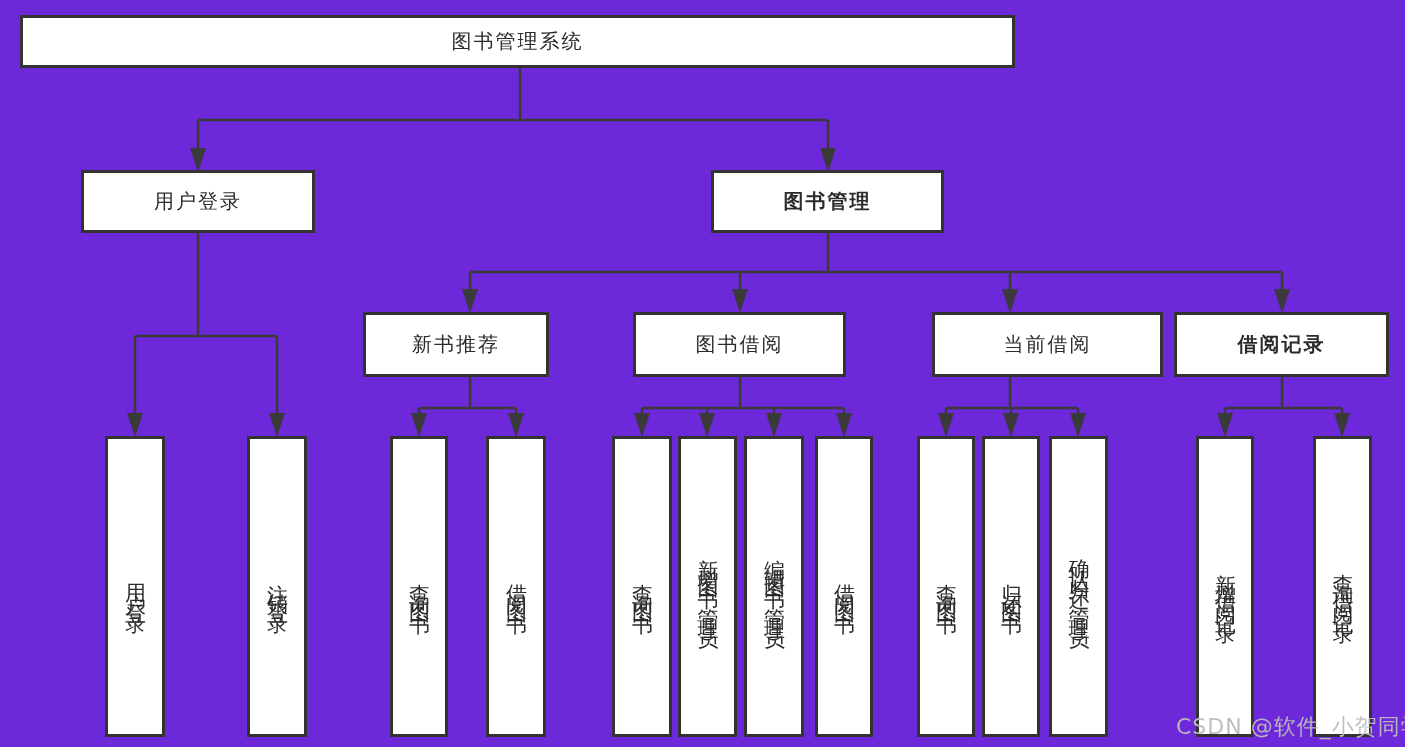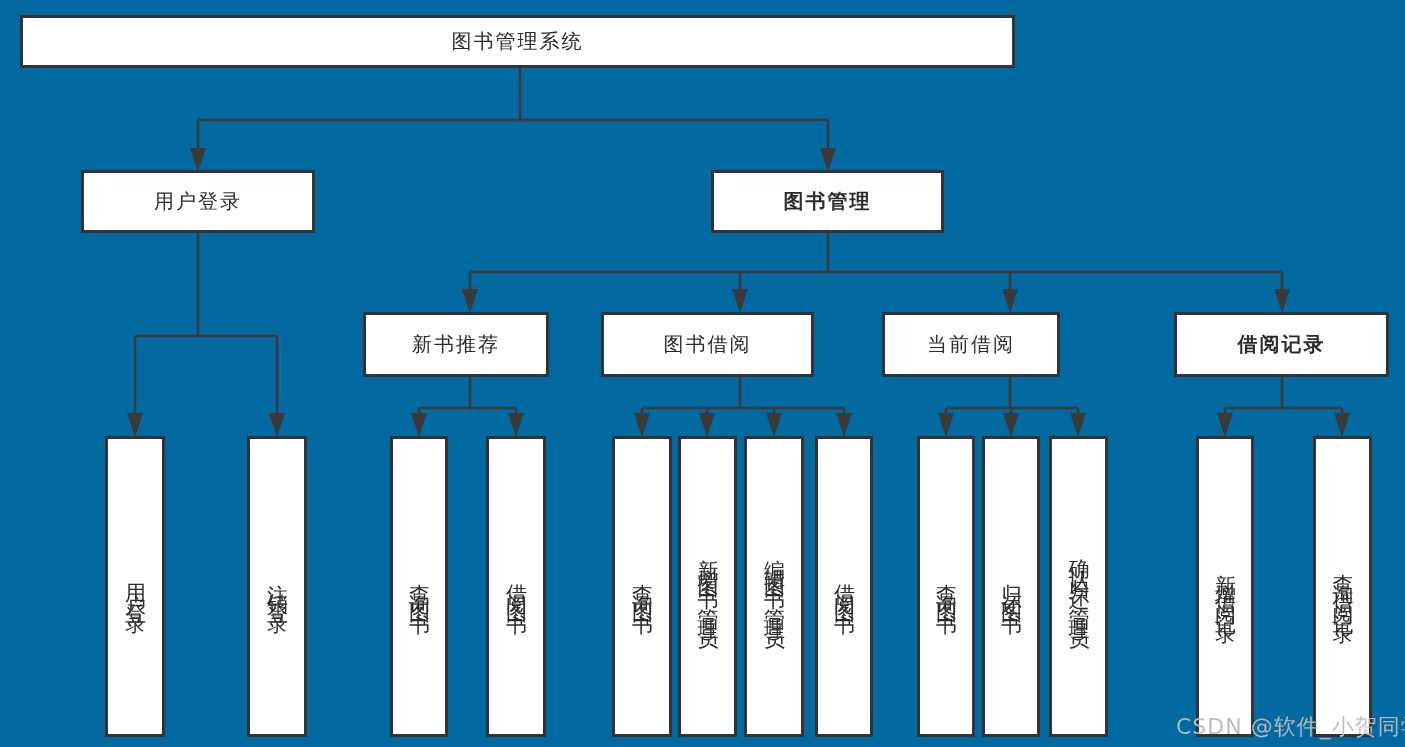--- a/index.html
+++ b/index.html
@@ -5,21 +5,21 @@
   html, body {
     margin: 0;
     padding: 0;
     background: #ffffff;
     font-family: "DejaVu Sans", "Liberation Sans", sans-serif;
   }
   .canvas {
     position: relative;
     width: 1405px;
     height: 747px;
-    background: #0369a1;
+    background: #6d28d9;
     overflow: hidden;
   }
   svg.connectors {
     position: absolute;
     left: 0; top: 0;
     width: 1405px;
     height: 747px;
     z-index: 1;
   }
   .node {
@@ -105,22 +105,22 @@
       <polygon points="1334,413 1350,413 1342,437"></polygon>
     </g>
   </svg>
 
   <div class="node lvl1">图书管理系统</div>
 
   <div class="node lvl2" style="left:81px; width:234px;">用户登录</div>
   <div class="node lvl2" style="left:711px; width:233px;font-weight:bold;">图书管理</div>
 
   <div class="node lvl3" style="left:363px; width:186px;">新书推荐</div>
-  <div class="node lvl3" style="left:601px; width:213px;">图书借阅</div>
-  <div class="node lvl3" style="left:882px; width:178px;">当前借阅</div>
+  <div class="node lvl3" style="left:633px; width:213px;">图书借阅</div>
+  <div class="node lvl3" style="left:932px; width:231px;">当前借阅</div>
   <div class="node lvl3" style="left:1174px; width:215px;font-weight:bold;">借阅记录</div>
 
   <div class="node leaf" style="left:105px; width:60px;">用户登录</div>
   <div class="node leaf" style="left:247px; width:60px;">注销登录</div>
 
   <div class="node leaf" style="left:390px; width:58px;">查询图书</div>
   <div class="node leaf" style="left:486px; width:60px;">借阅图书</div>
 
   <div class="node leaf" style="left:612px; width:60px;">查询图书</div>
   <div class="node leaf" style="left:678px; width:59px;">新增图书（管理员）</div>

